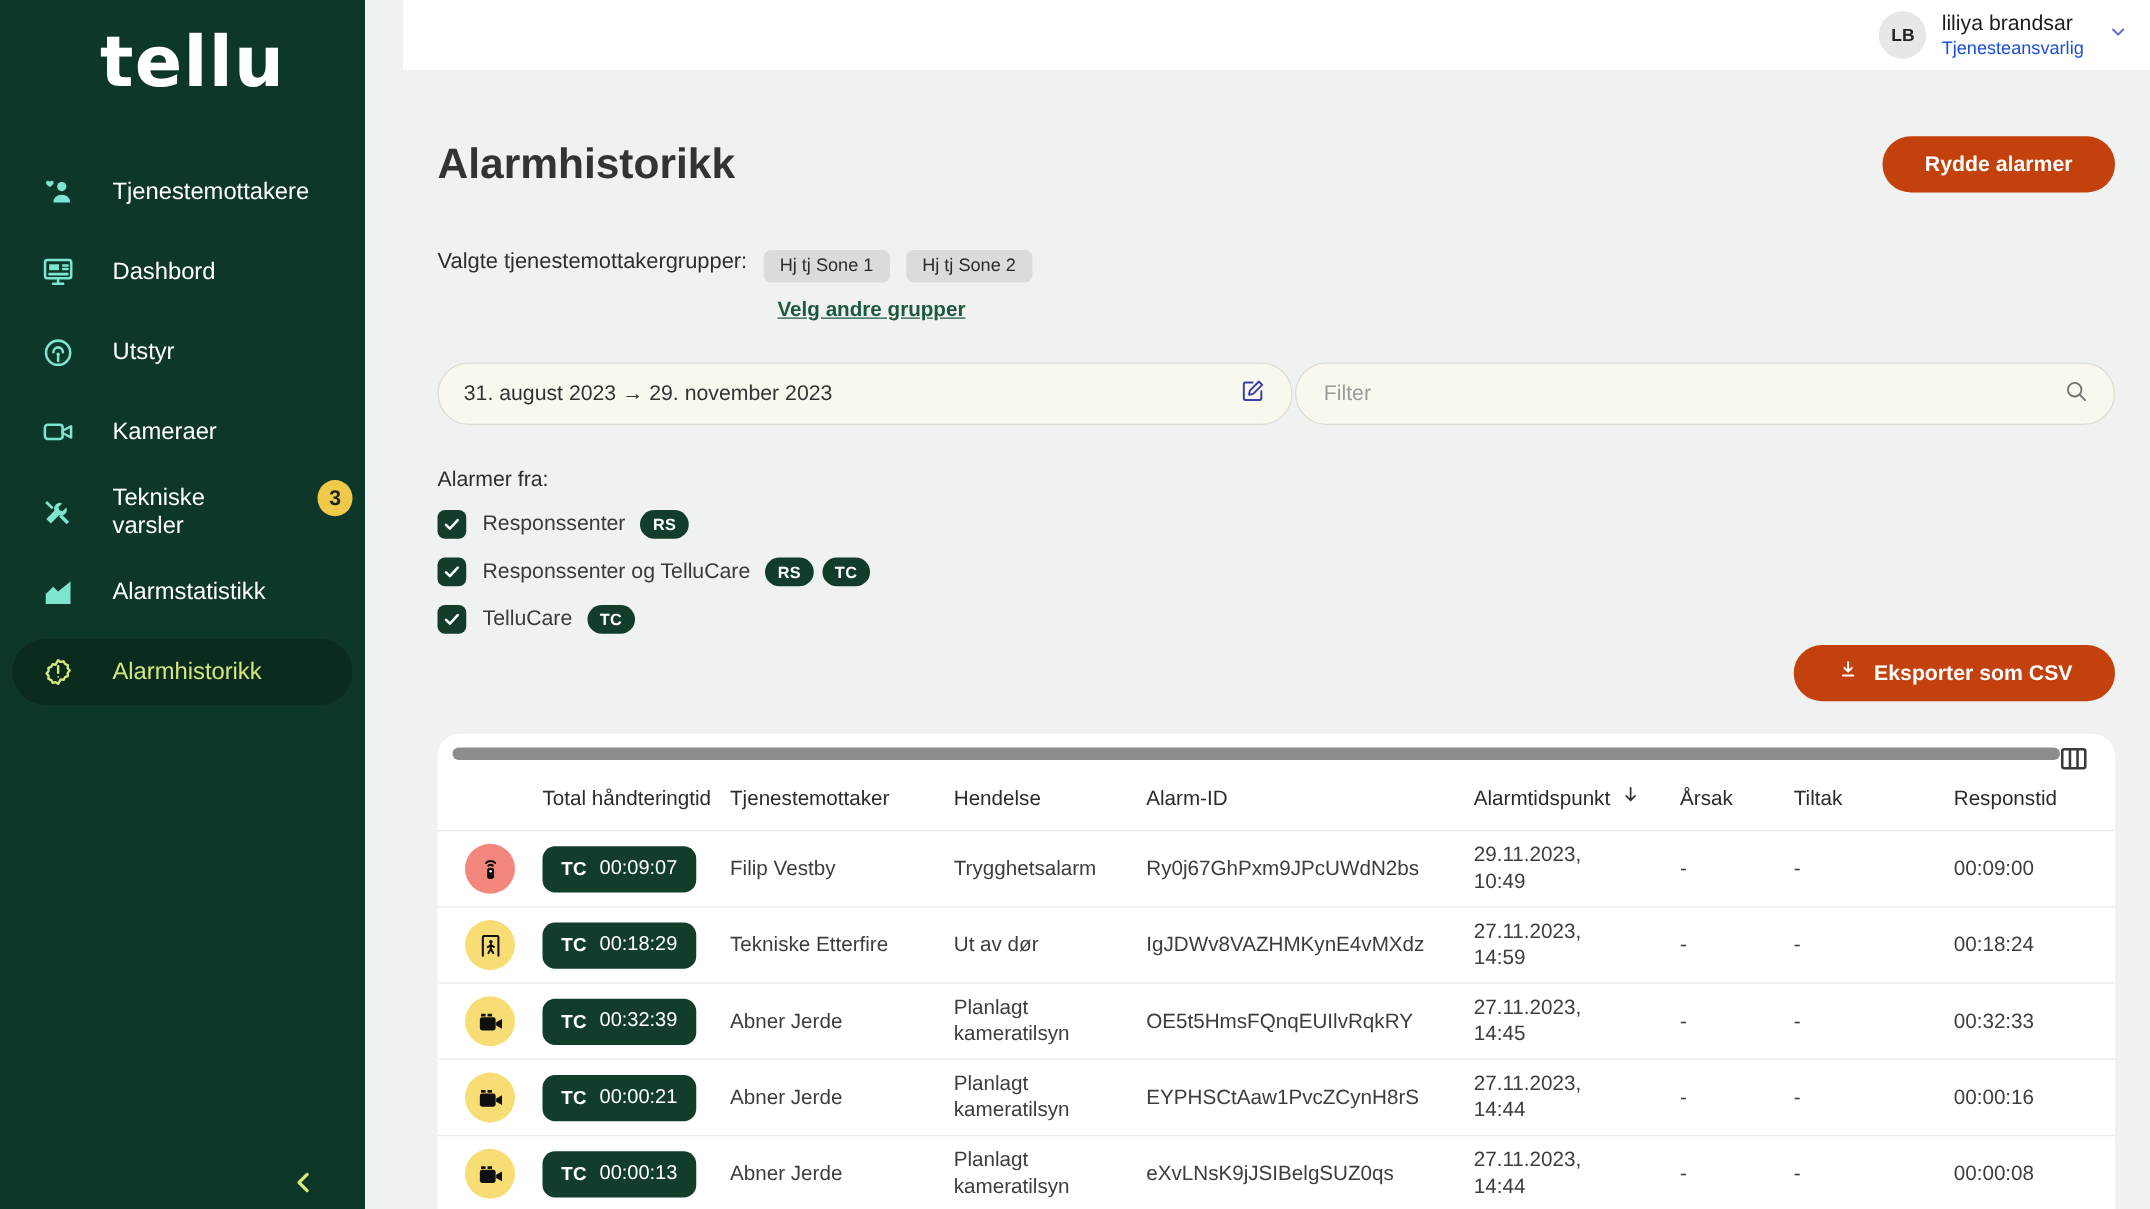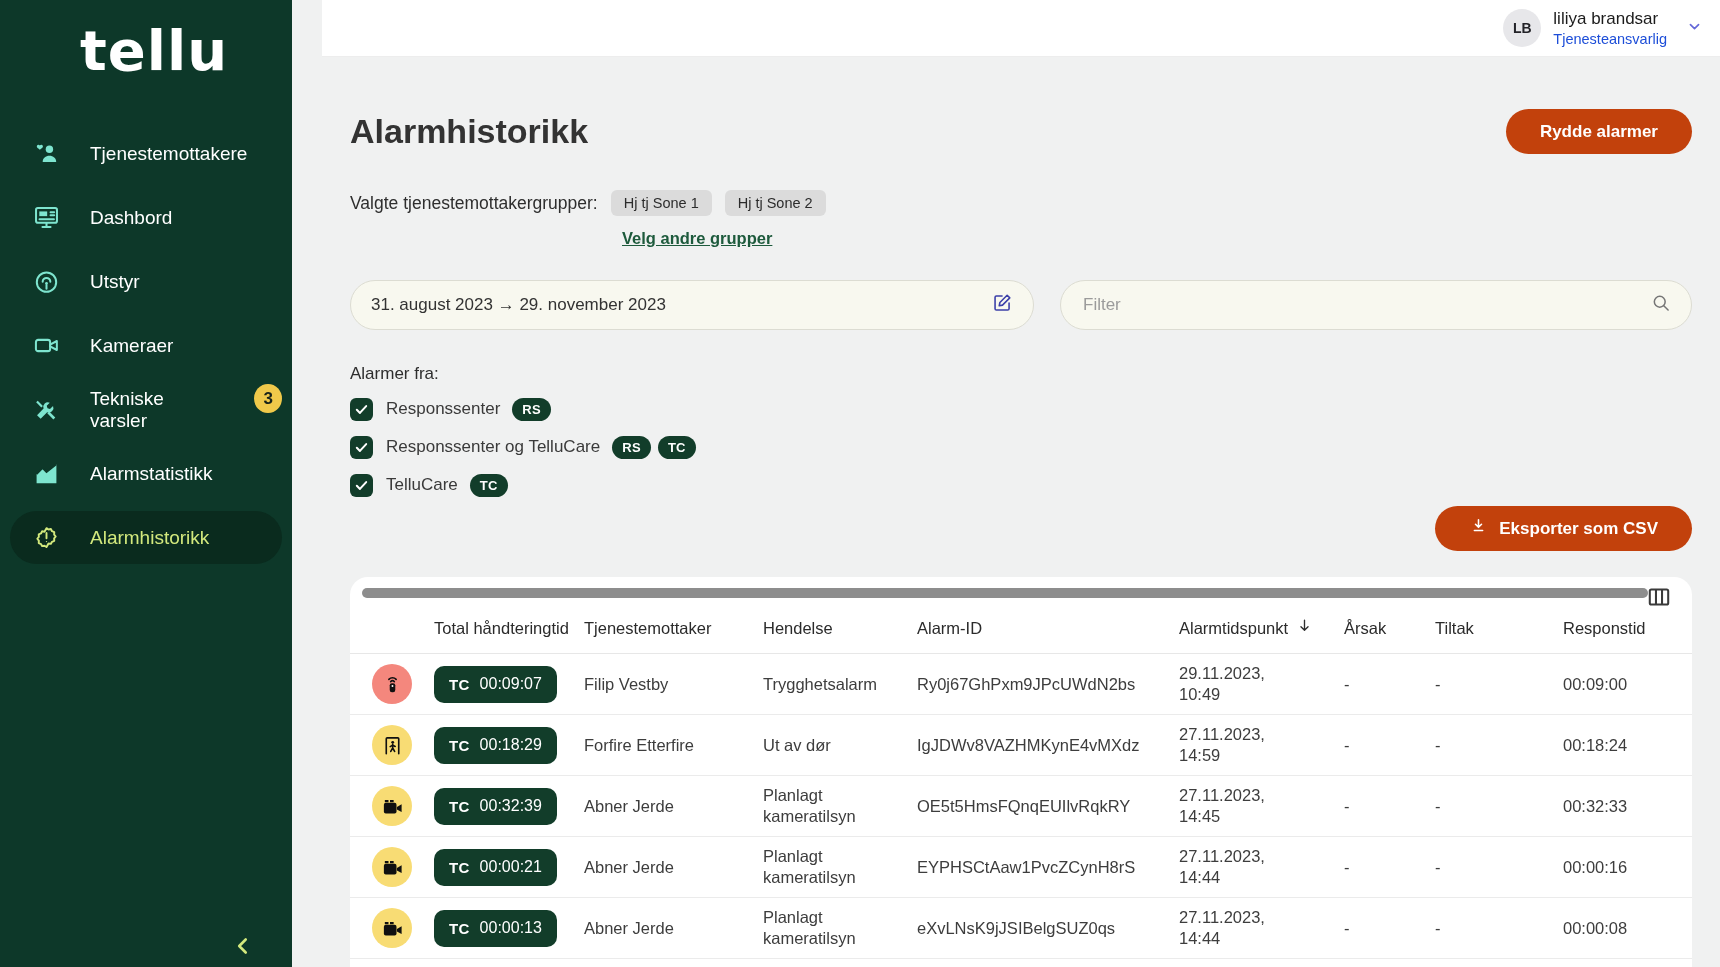--- a/index.html
+++ b/index.html
@@ -50,25 +50,25 @@
   .main { position:fixed; left:322px; top:57px; right:0; bottom:0; padding:0 28px; background:#f0f1f1; }
   .title-row { display:flex; justify-content:space-between; align-items:center; margin-top:52px; }
   h1.page-title { margin:0; font-size:34px; font-weight:600; color:#333; }
   .btn-primary {
     background:#c2410c; color:#fff; border:none; border-radius:23px; height:45px;
     font-size:17px; font-weight:600; padding:0 34px; cursor:pointer;
     font-family:"Liberation Sans", sans-serif; display:flex; align-items:center; gap:11px;
   }
   .groups-row { margin-top:36px; display:flex; align-items:center; gap:13px; font-size:17.5px; color:#2e2e2e; }
   .chip {
-    background:#dbdbdb; border-radius:6px; padding:5px 13px; font-size:14.5px; color:#2c2c2c; cursor:pointer;
+    background:#dbdbdb; border-radius:6px; padding:5px 13px; font-size:14.5px; color:#2c2c2c; cursor:pointer;margin-top:10px;
   }
   .link-row { margin-top:13px; margin-left:272px; }
   .green-link { color:#1d5a3c; font-weight:700; font-size:16.5px; text-decoration:underline; cursor:pointer; }
-  .fields-row { margin-top:32px; display:flex; gap:26px; }
+  .fields-row { margin-top:32px; display:flex; gap:2px; }
   .field {
     height:50px; background:#f8f8ef; border:1px solid #dcdcd2; border-radius:25px;
     display:flex; align-items:center; justify-content:space-between; padding:0 20px;
   }
   .date-field { width:684px; font-size:17px; color:#333; cursor:pointer; }
   .filter-field { flex:1; }
   .filter-field input {
     background:transparent; border:none; outline:none; font-size:17px; color:#333;
     width:90%; font-family:"Liberation Sans", sans-serif;
   }
@@ -371,21 +371,21 @@
               </svg>
             </span>
 
           </div>
           <div class="td">
             <span class="tc-chip">
               <span class="src">TC</span>
               <span class="time">00:18:29</span>
             </span>
           </div>
-          <div class="td">Forfire Etterfire</div>
+          <div class="td">Tekniske Etterfire</div>
           <div class="td">Ut av dør</div>
           <div class="td">IgJDWv8VAZHMKynE4vMXdz</div>
           <div class="td td-time">27.11.2023, 14:59</div>
           <div class="td">-</div>
           <div class="td">-</div>
           <div class="td">00:18:24</div>
         </div>
 
         <div class="tgrid trow">
           <div class="td icon-cell">

